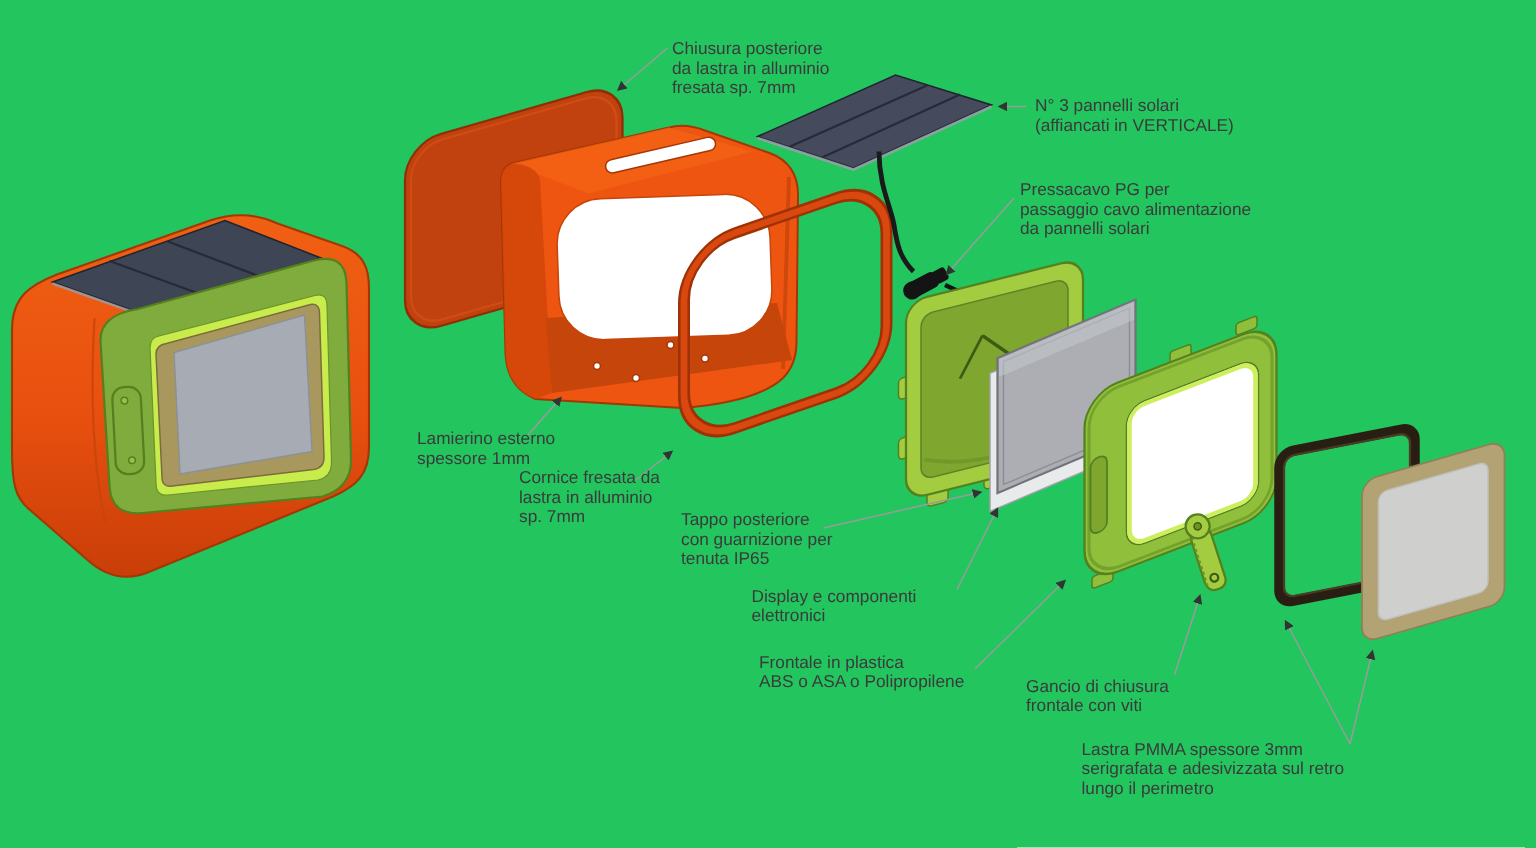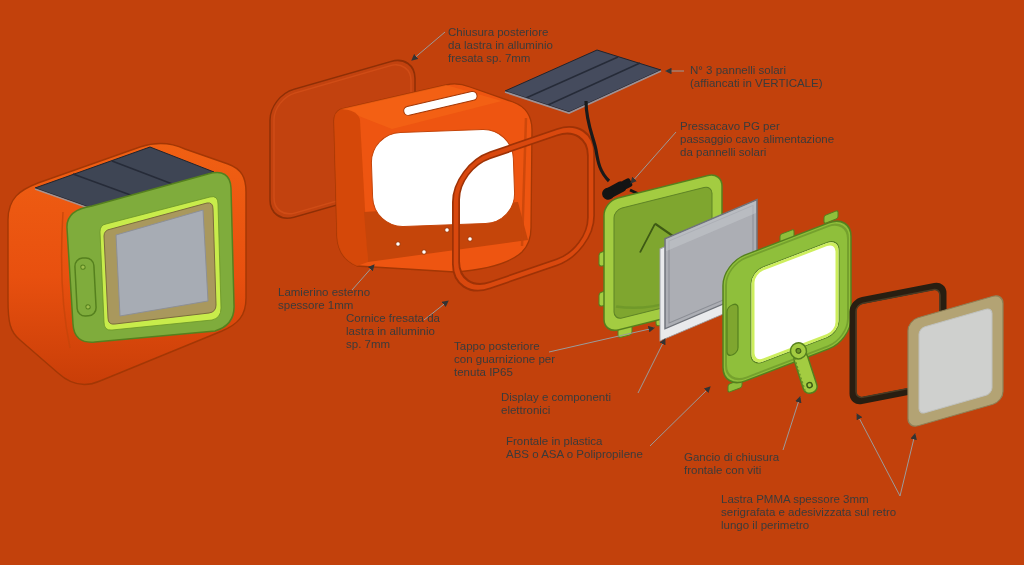--- a/index.html
+++ b/index.html
@@ -1,16 +1,16 @@
 <!DOCTYPE html>
 <html style="--orange-bright: #EE5511; --orange-mid: #E04C0D; --orange-dark: #C5450A; --orange-deep: #C2420F; --orange-outline: #A33705; --orange-darker: #8E2F06; --green-main: #8FBF3B; --green-light: #A3CC41; --green-dark: #6A9428; --green-deep: #55801E; --green-lime: #C8EC4B; --green-recess: #7FA62F; --green-olive: #7FAC3C; --slate: #454B5D; --slate-dark: #262B38; --slate-mid: #3E4554; --display-gray: #ACAEB4; --display-edge: #70747B; --board-white: #E9EAEC; --tan: #B3A374; --tan-dark: #8F8157; --pmma-center: #D6DBE2; --gasket: #281E11; --screen-gray: #A7ACB4; --bezel-tan: #A9985D; --text: #3B3B3B; --leader: #9B9B9B; --arrow: #333333;"><head>
 <meta charset="utf-8">
 <style>
   html,body{margin:0;padding:0;background:#fff;}
-  .stage{position:relative;width:1024px;height:565px;background:#c2410c;overflow:hidden;
+  .stage{position:relative;width:1024px;height:565px;background:#22c55e;overflow:hidden;
          font-family:"Liberation Sans",sans-serif;}
   svg{display:block;}
   svg text{font-size:11.5px;fill:var(--text);font-family:"Liberation Sans",sans-serif;}
   .ld{stroke:var(--leader);stroke-width:1;fill:none;marker-end:url(#arrow);}
   .f-orange{fill:var(--orange-bright);}
   .f-odark{fill:var(--orange-dark);}
   .f-green{fill:var(--green-main);} .s-gdeep{stroke:var(--green-deep);}
   .f-glight{fill:var(--green-light);}
   .f-grecess{fill:var(--green-recess);}
 </style>

